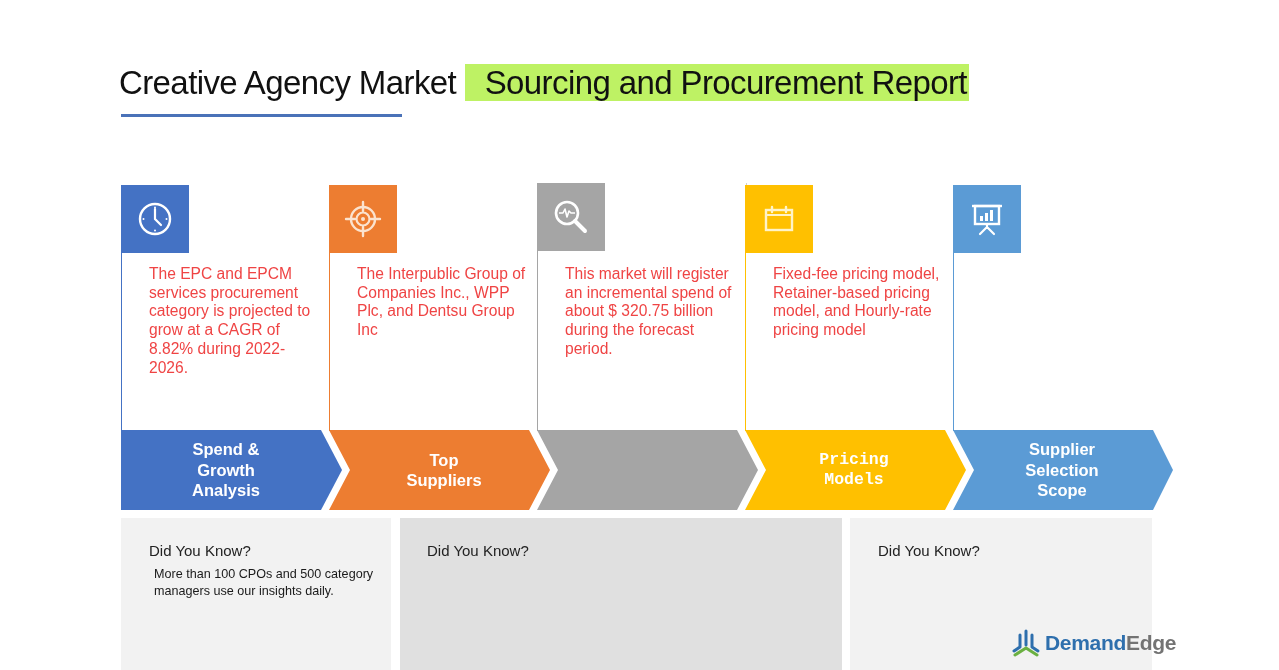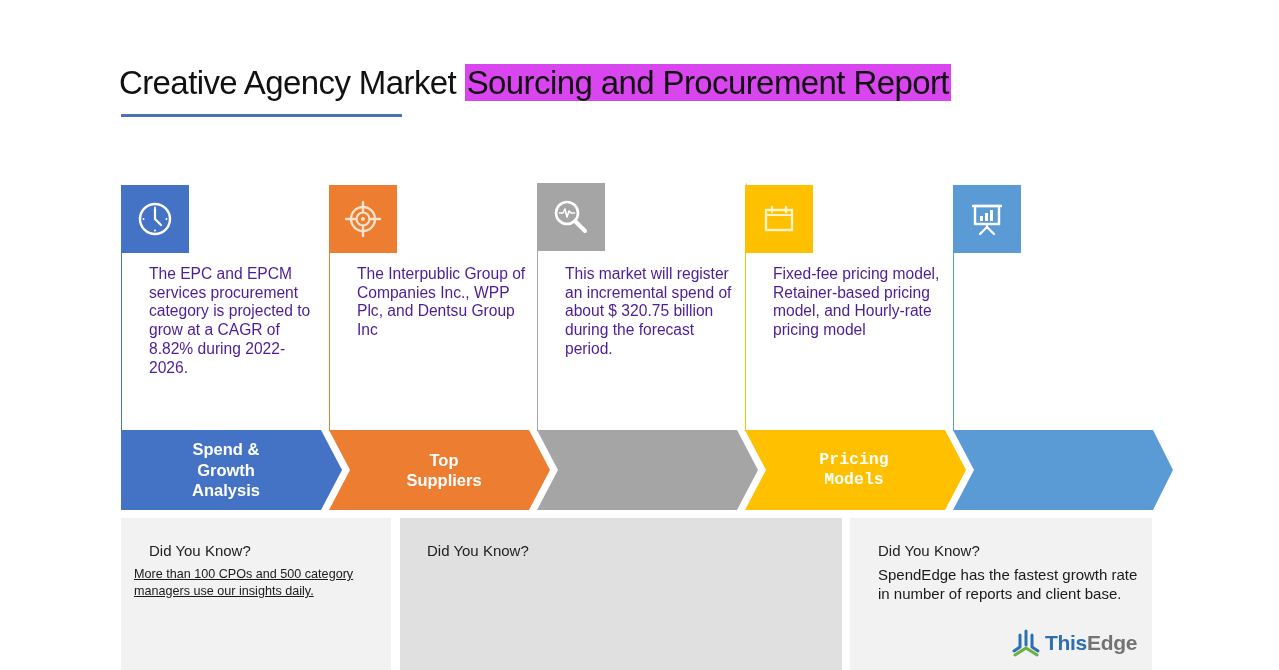--- a/index.html
+++ b/index.html
@@ -4,35 +4,35 @@
   <style>
     * { box-sizing: border-box; margin: 0; padding: 0; }
     html, body { width: 1279px; height: 670px; overflow: hidden; background: #ffffff; }
     body { position: relative; font-family: "Liberation Sans", "DejaVu Sans", sans-serif; color: #1a1a1a; }
 
     .title {
       position: absolute; left: 119px; top: 62px; height: 42px;
       font-size: 33px; line-height: 42px; letter-spacing: -0.6px; white-space: nowrap;
       color: #111;
     }
-    .title .hl { background: #d946ef; padding: 0 2px 0 2px; }
+    .title .hl { background: #bef264; padding: 0 2px 0 20px; }
     .underline { position: absolute; left: 121px; top: 114px; width: 281px; height: 3px; background: #4a72b8; }
 
     .card {
       position: absolute; top: 185px; width: 210px; height: 246px;
       border-left: 1.5px solid; border-right: 1px solid #cfcfcf;
       background: #fff;
     }
     .card .icon-box {
       position: absolute; left: -1.5px; top: 0; width: 68px; height: 68px;
       display: flex; align-items: center; justify-content: center;
     }
     .card .body {
       position: absolute; left: 27px; top: 80px; width: 170px;
-      font-size: 15.6px; line-height: 18.7px; color: #4c1d95;
+      font-size: 15.6px; line-height: 18.7px; color: #ef4444;
     }
 
     .band { position: absolute; left: 0; top: 430px; width: 1279px; height: 80px; }
     .chev {
       position: absolute; top: 0; height: 80px;
       display: flex; align-items: center; justify-content: center; text-align: center;
       color: #fff; font-weight: bold; font-size: 16.5px; line-height: 20.5px;
     }
     .chev span { display: block; padding: 0 30px 0 30px; }
 
@@ -133,35 +133,40 @@
   <div class="chev" style="left:339px; width:210px;">
     <span>
         <span style="display: block;">Top Suppliers</span>
       </span>
   </div>
   <div class="chev" style="left:749px; width:210px;font-family:Liberation Mono, monospace;">
     <span>
         <span style="display: block;">Pricing Models</span>
       </span>
   </div>
+  <div class="chev" style="left:957px; width:210px;">
+    <span>
+        <span style="display: block;">Supplier Selection</span>
+        <span style="display: block;">Scope</span>
+      </span>
+  </div>
 </div>
 
 <div class="dyk" style="left:121px; width:270px; background:#f2f2f2;">
   <div class="h" style="left:28px;">Did You Know?</div>
-  <div class="t" style="left:13px; width:240px; font-size:12.6px; line-height:17px;text-decoration:underline;">More than 100 CPOs and 500 category managers use our insights daily.</div>
+  <div class="t" style="left:33px; width:240px; font-size:12.6px; line-height:17px;">More than 100 CPOs and 500 category managers use our insights daily.</div>
 </div>
 <div class="dyk" style="left:400px; width:442px; background:#e0e0e0;">
   <div class="h" style="left:27px;">Did You Know?</div>
 </div>
 <div class="dyk" style="left:850px; width:302px; background:#f2f2f2;">
   <div class="h" style="left:28px;">Did You Know?</div>
-  <div class="t" style="left:28px; width:262px; font-size:15px;">SpendEdge has the fastest growth rate in number of reports and client base.</div>
 </div>
 
 <div class="logo">
   <svg width="30" height="28" viewBox="0 0 30 28">
     <path d="M15 2 V16" stroke="#2e6fad" stroke-width="3" stroke-linecap="round"></path>
     <path d="M9 6 V18 L3 22" fill="none" stroke="#2e6fad" stroke-width="3" stroke-linecap="round" stroke-linejoin="round"></path>
     <path d="M21 6 V18 L27 22" fill="none" stroke="#2e6fad" stroke-width="3" stroke-linecap="round" stroke-linejoin="round"></path>
     <path d="M4 26 L15 19 L26 26" fill="none" stroke="#6bb042" stroke-width="3" stroke-linecap="round" stroke-linejoin="round"></path>
   </svg>
-  <span class="word"><span class="spend">This</span><span class="edge">Edge</span></span>
+  <span class="word"><span class="spend">Demand</span><span class="edge">Edge</span></span>
 </div>
 
 </body></html>

